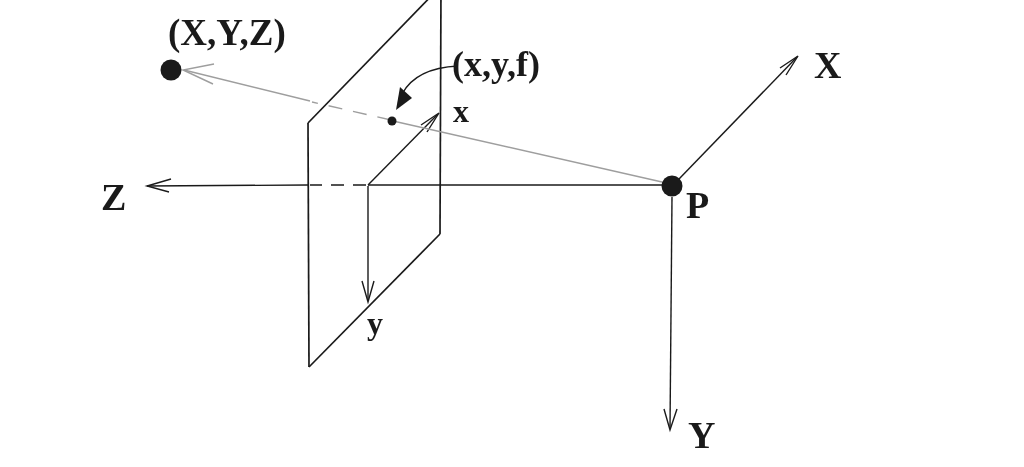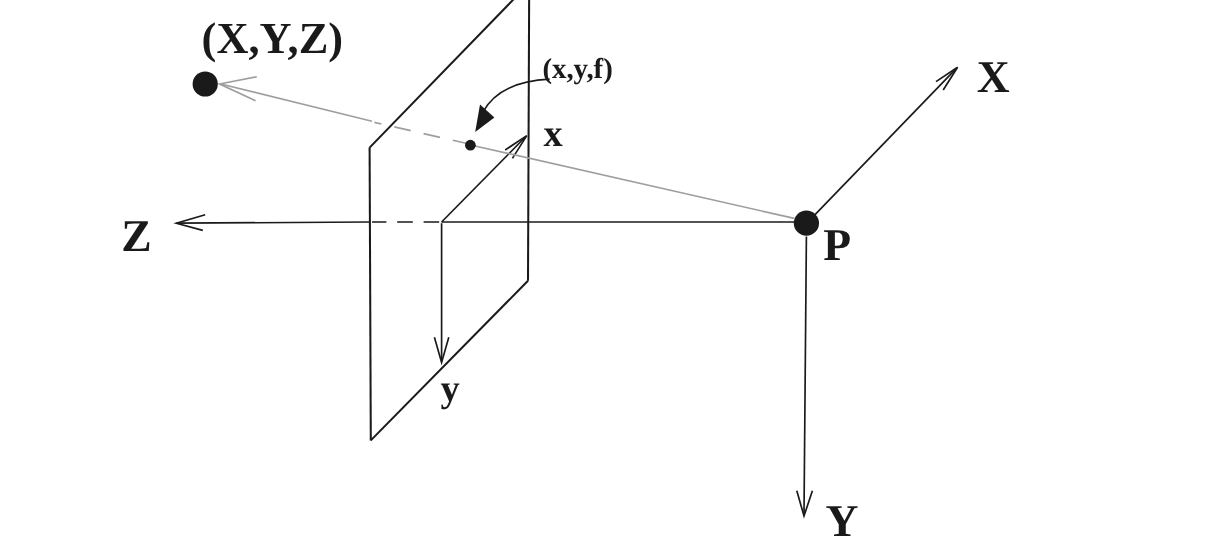--- a/index.html
+++ b/index.html
@@ -30,21 +30,21 @@
   .lbl {
     position: absolute;
     line-height: 1;
     white-space: nowrap;
     color: var(--ink);
     user-select: none;
   }
   .lbl.bold { font-weight: bold; }
 
   .lbl-world-point  { left: 168px; top: 14px;  font-size: 37px; }
-  .lbl-image-point  { left: 452px; top: 46px;  font-size: 24px; }
+  .lbl-image-point  { left: 452px; top: 46px;  font-size: 36px; }
   .lbl-axis-z       { left: 101px; top: 178px; font-size: 38px; }
   .lbl-axis-x       { left: 814px; top: 46px;  font-size: 38px; }
   .lbl-axis-y       { left: 688px; top: 416px; font-size: 38px; }
   .lbl-center-p     { left: 686px; top: 186px; font-size: 38px; }
   .lbl-img-x        { left: 453px; top: 95px;  font-size: 32px; }
   .lbl-img-y        { left: 367px; top: 307px; font-size: 32px; }
   .lbl-caption      { left: 222px; top: 372px; font-size: 37px; }
 </style>
 </head>
 <body>

